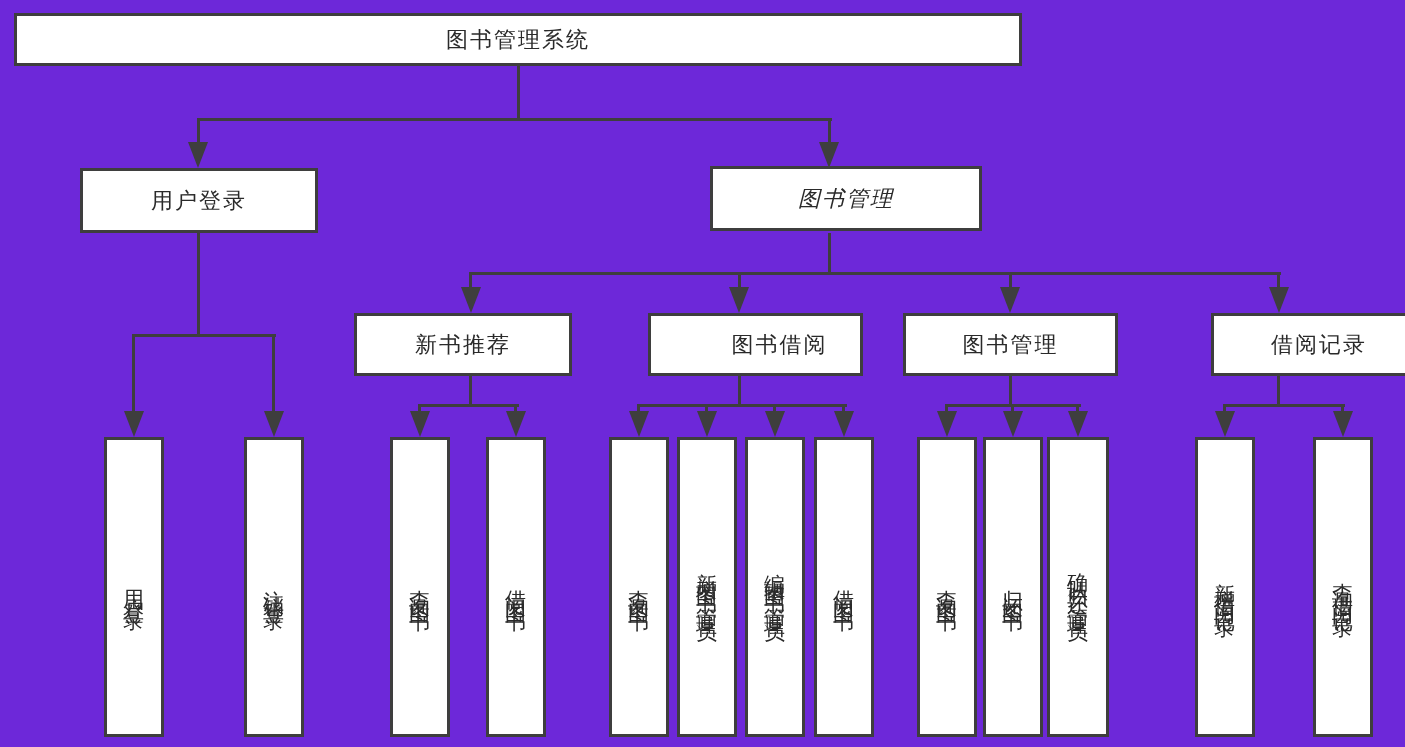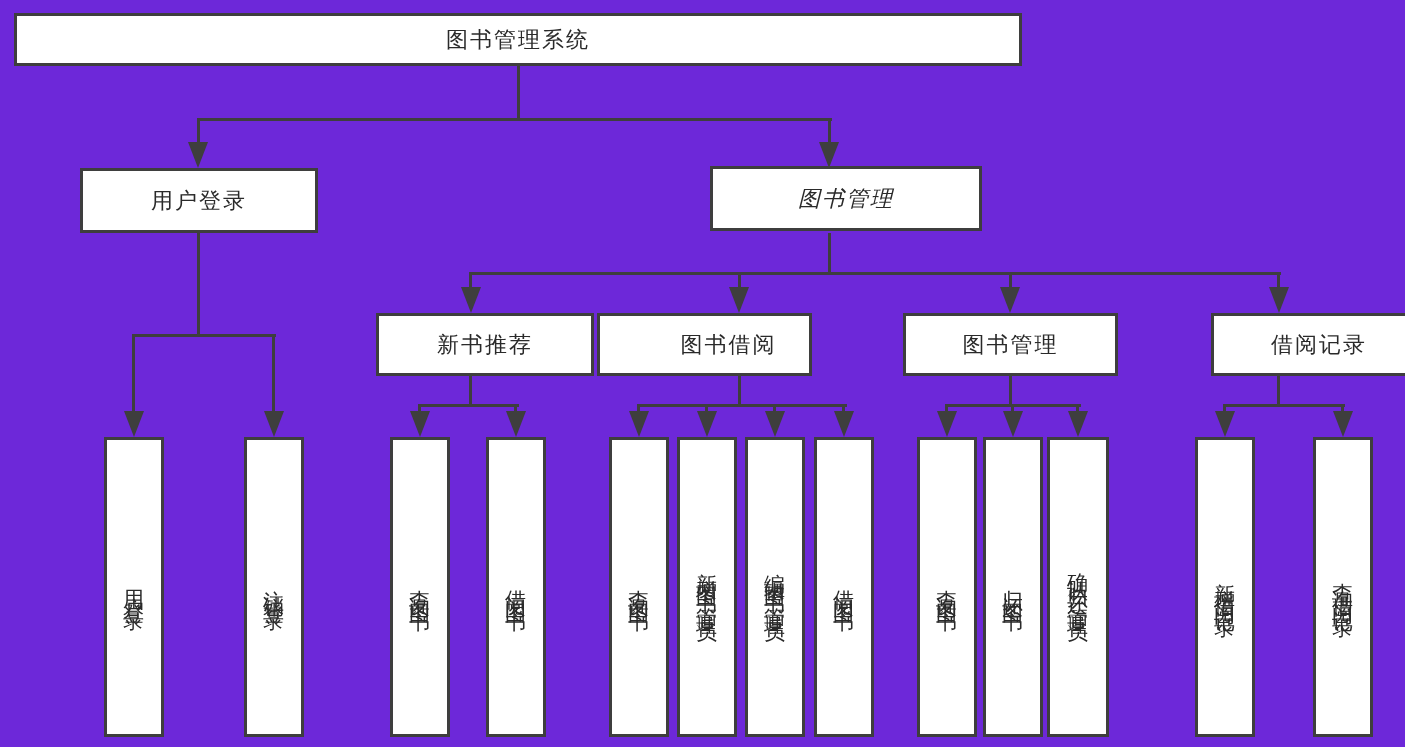--- a/index.html
+++ b/index.html
@@ -64,24 +64,24 @@
   <div class="hline" style="left:469px;top:272px;width:812px;"></div>
   <div class="vline" style="left:469px;top:272px;height:17px;"></div>
   <div class="arrow" style="left:461px;top:287px;"></div>
   <div class="vline" style="left:738px;top:272px;height:17px;"></div>
   <div class="arrow" style="left:729px;top:287px;"></div>
   <div class="vline" style="left:1009px;top:272px;height:17px;"></div>
   <div class="arrow" style="left:1000px;top:287px;"></div>
   <div class="vline" style="left:1277px;top:272px;height:17px;"></div>
   <div class="arrow" style="left:1269px;top:287px;"></div>
 
-  <div class="box h" style="left:376px;top:313px;width:218px;height:63px;">
+  <div class="box h" style="left:354px;top:313px;width:218px;height:63px;">
     <span>新书推荐</span>
   </div>
-  <div class="box h" style="left:597px;top:313px;width:215px;height:63px;padding-left:48px;">
+  <div class="box h" style="left:648px;top:313px;width:215px;height:63px;padding-left:48px;">
     <span>图书借阅</span>
   </div>
   <div class="box h" style="left:903px;top:313px;width:215px;height:63px;">
     <span>图书管理</span>
   </div>
   <div class="box h" style="left:1171px;top:313px;width:216px;height:63px;margin-left:40px;">
     <span>借阅记录</span>
   </div>
 
   <div class="vline" style="left:469px;top:376px;height:30px;"></div>

